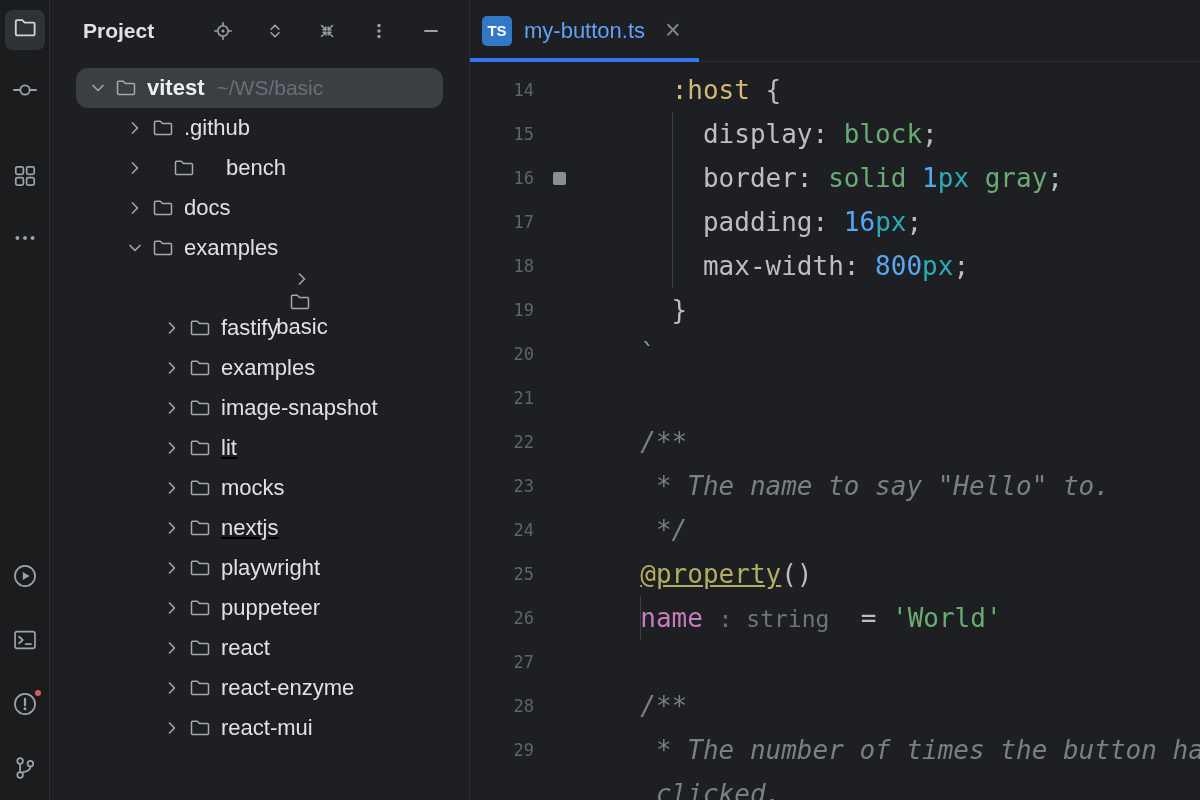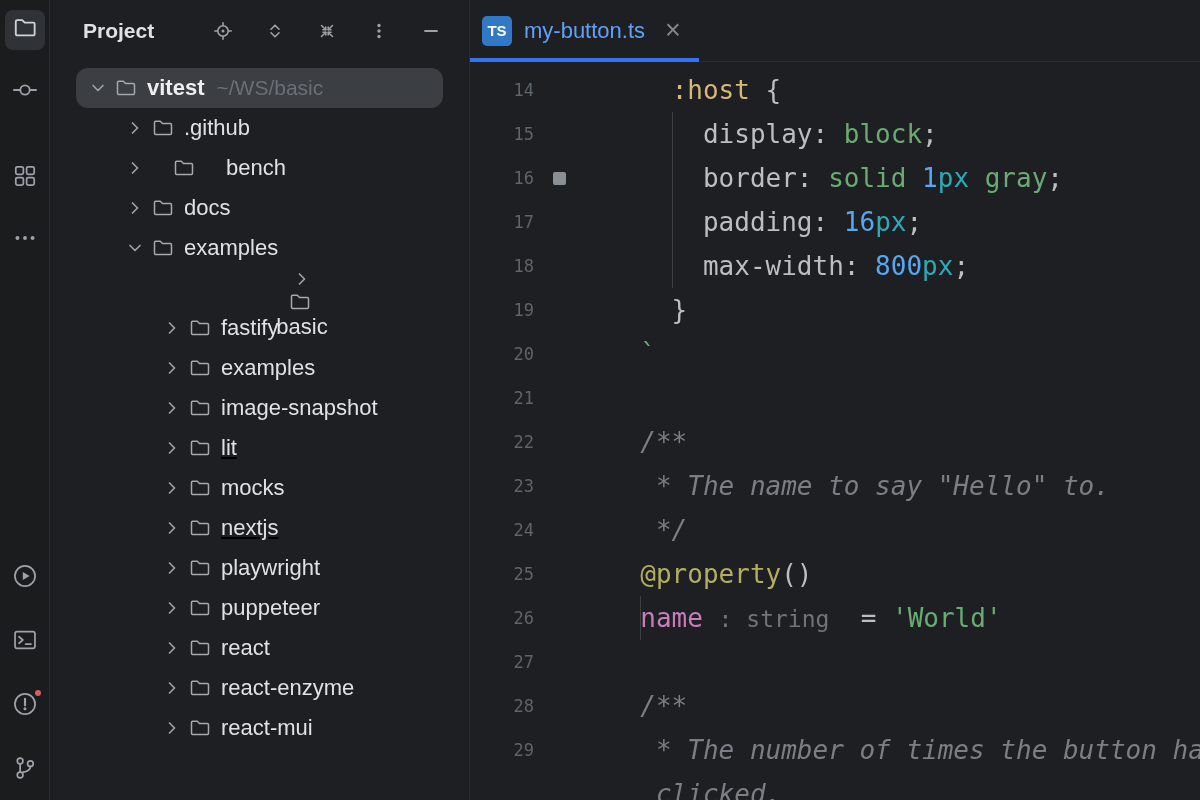--- a/index.html
+++ b/index.html
@@ -57,21 +57,21 @@
   .lmark{width:51px;flex:0 0 51px;display:flex;align-items:center;justify-content:center;}
   .sq{width:13px;height:13px;background:#8A8E95;border-radius:2px;}
   .ltext{white-space:pre;padding-left:24px;}
 
   .tk-plain{color:var(--c-plain,#BCBEC4);}
   .tk-selector{color:var(--c-selector,#D5B778);}
   .tk-value{color:var(--c-value,#6AAB73);}
   .tk-number{color:var(--c-number,#56A8F5);}
   .tk-unit{color:var(--c-unit,#2AACB8);margin-top:44px;}
   .tk-comment{color:var(--c-comment,#7A7E85);font-style:italic;}
-  .tk-decorator{color:var(--c-decorator,#B3AE60);}
+  .tk-decorator{color:var(--c-decorator,#B3AE60);text-decoration:underline;}
   .tk-field{color:var(--c-field,#C77DBB);}
   .tk-hint{color:var(--c-hint,#6F737A);font-size:23px;}
   .tk-string{color:var(--c-string,#6AAB73);}
 </style>
 </head>
 <body>
 
 <div class="app">
 
   <div class="activity">

